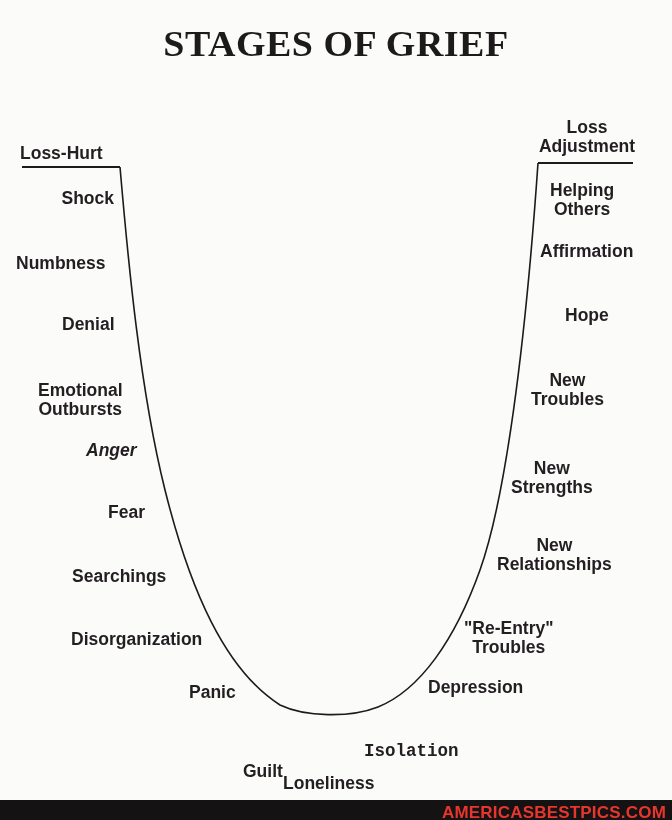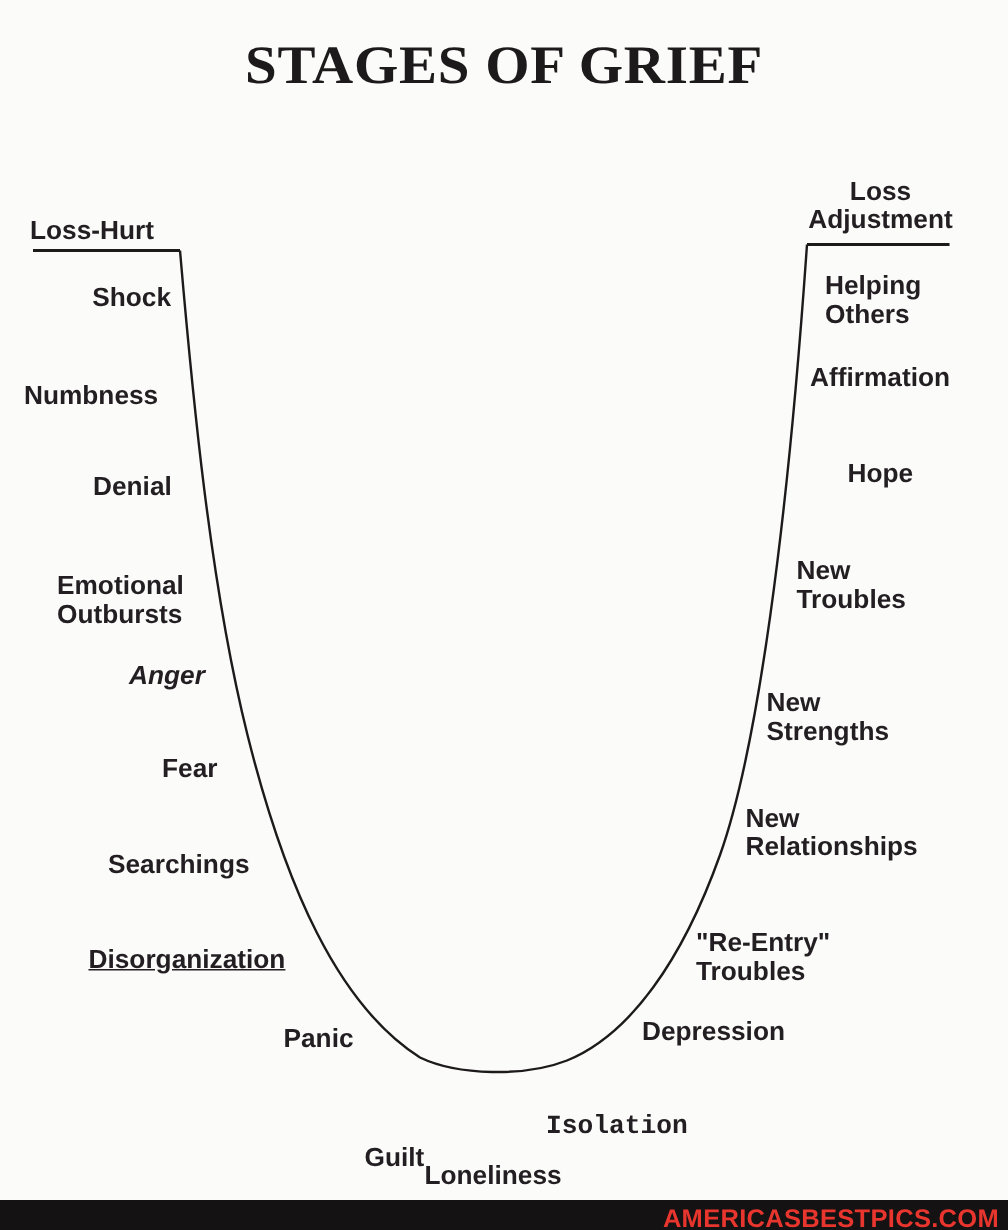--- a/index.html
+++ b/index.html
@@ -13,20 +13,21 @@
       font-family: "Liberation Serif", "DejaVu Serif", serif;
       font-weight: bold; font-size: 38px; color: #1d1a1c; letter-spacing: 0.5px;
       transform: scaleY(0.95);
     }
     svg.curve { position: absolute; left: 0; top: 0; }
     .label {
       position: absolute;
       font-family: "Liberation Sans", "DejaVu Sans", sans-serif;
       font-weight: bold; font-size: 17.5px; line-height: 19px; color: #221e22;
       white-space: nowrap;
+      text-align: center;
     }
     .r { text-align: right; }
     .c { text-align: center; }
     .footer {
       position: absolute; left: 0; top: 800px; width: 672px; height: 20px;
       background: #141212;
     }
     .footer-text {
       position: absolute; right: 6px; top: 3px;
       font-family: "Liberation Sans", "DejaVu Sans", sans-serif;
@@ -62,21 +63,21 @@
   <div class="label r" style="right:558px; top:189px;">Shock</div>
   <div class="label" style="left:16px; top:254px;">Numbness</div>
   <div class="label" style="left:62px; top:315px;">Denial</div>
   <div class="label" style="left:38px; top:381px;">
     <div>Emotional</div>
     <div>Outbursts</div>
   </div>
   <div class="label" style="left:86px; top:441px;font-style:italic;">Anger</div>
   <div class="label" style="left:108px; top:503px;">Fear</div>
   <div class="label" style="left:72px; top:567px;">Searchings</div>
-  <div class="label" style="left:59px; top:630px;text-decoration:underline;">Disorganization</div>
+  <div class="label" style="left:71px; top:630px;">Disorganization</div>
   <div class="label" style="left:189px; top:683px;">Panic</div>
 
   <div class="label" style="left:283px; top:726px;margin-top:48px;">Loneliness</div>
   <div class="label" style="left:243px; top:762px;">Guilt</div>
   <div class="label" style="left:364px; top:742px;font-family:Liberation Mono, monospace;">Isolation</div>
 
   <div class="label" style="left:428px; top:678px;">Depression</div>
   <div class="label" style="left:464px; top:619px;">
     <div>"Re-Entry"</div>
     <div>Troubles</div>

